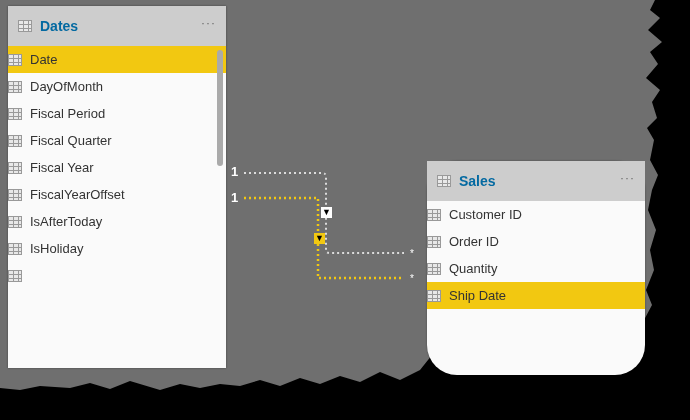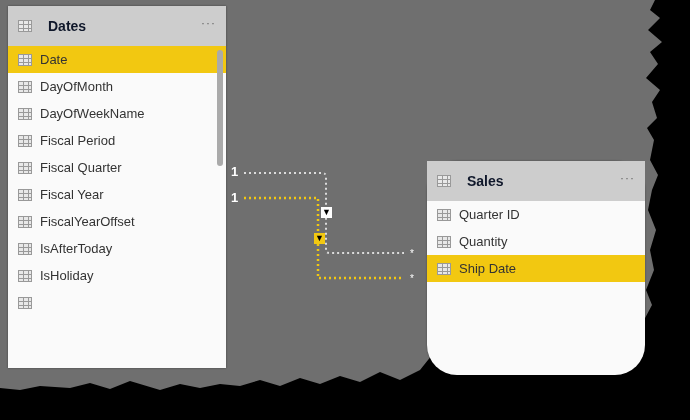--- a/index.html
+++ b/index.html
@@ -1,28 +1,28 @@
 <!DOCTYPE html>
 <html><head>
 <meta charset="utf-8">
 <style>
   html, body { margin:0; padding:0; }
   body { width:690px; height:420px; position:relative; overflow:hidden; background:#000; font-family:"Liberation Sans", sans-serif; }
   .canvas { position:absolute; left:0; top:0; width:690px; height:420px; background:#6f6f6f;
     clip-path: polygon(0 0, 655px 0, 650px 10px, 660px 18px, 648px 30px, 662px 42px, 650px 52px, 658px 64px, 646px 78px, 660px 90px, 652px 102px, 657px 118px, 647px 128px, 654px 140px, 650px 160px, 658px 175px, 652px 190px, 648px 210px, 656px 230px, 650px 250px, 654px 270px, 646px 290px, 652px 305px, 644px 320px, 640px 332px, 620px 335px, 600px 330px, 580px 340px, 560px 335px, 540px 342px, 520px 338px, 500px 345px, 480px 340px, 460px 350px, 440px 345px, 420px 370px, 400px 380px, 380px 372px, 360px 382px, 340px 376px, 320px 384px, 300px 378px, 280px 386px, 260px 380px, 240px 386px, 220px 384px, 200px 388px, 180px 384px, 160px 390px, 130px 381px, 110px 389px, 90px 383px, 70px 388px, 40px 386px, 20px 390px, 0 388px); }
   .table-card { position:absolute; background:#fafafa; box-shadow:0 0 2px rgba(0,0,0,0.4); }
   .card-header { height:40px; background:#cdcdcd; display:flex; align-items:center; padding-left:10px; position:relative; }
-  .card-title { font-weight:bold; font-size:14px; color:#0f172a; margin-left:16px; }
+  .card-title { font-weight:bold; font-size:14px; color:#0369a1; margin-left:8px; }
   .more { position:absolute; right:10px; top:10px; font-size:12px; color:#666; letter-spacing:1px; }
   .tbl-icon { width:14px; height:12px; border:1px solid #999; background:
       linear-gradient(#999,#999) 0 3px/100% 1px no-repeat,
       linear-gradient(#999,#999) 0 7px/100% 1px no-repeat,
       linear-gradient(#999,#999) 4px 0/1px 100% no-repeat,
       linear-gradient(#999,#999) 9px 0/1px 100% no-repeat, #e8e8e8; box-sizing:border-box; }
-  .row { height:27px; display:flex; align-items:center; padding-left:10px; font-size:13px; color:#333; }
+  .row { height:27px; display:flex; align-items:center; font-size:13px; color:#333; }
   .row.sel { background:#f2c811; }
   .row .label { margin-left:8px; }
   .scrollbar { position:absolute; right:3px; top:44px; width:6px; height:116px; background:#aaa; border-radius:3px; }
   .card-num { position:absolute; color:#fff; font-weight:bold; font-size:13px; }
   .star { position:absolute; color:#fff; font-size:10px; }
   .marker { position:absolute; width:11px; height:11px; font-size:9px; line-height:11px; text-align:center; color:#000; }
 </style>
 </head>
 <body>
 
@@ -50,24 +50,20 @@
       <div class="row sel">
         <div class="tbl-icon"></div>
         <span class="label">Date</span>
       </div>
       <div class="row">
         <div class="tbl-icon"></div>
         <span class="label">DayOfMonth</span>
       </div>
       <div class="row">
         <div class="tbl-icon"></div>
-        <span class="label">DayOfWeekName</span>
-      </div>
-      <div class="row">
-        <div class="tbl-icon"></div>
         <span class="label">Fiscal Period</span>
       </div>
       <div class="row">
         <div class="tbl-icon"></div>
         <span class="label">Fiscal Quarter</span>
       </div>
       <div class="row">
         <div class="tbl-icon"></div>
         <span class="label">Fiscal Year</span>
       </div>
@@ -92,21 +88,25 @@
 
 <div class="table-card" style="left:427px;top:161px;width:218px;height:214px;border-radius:30px;">
   <div class="card-header">
     <div class="tbl-icon"></div>
     <span class="card-title">Sales</span>
     <span class="more">···</span>
   </div>
   <div id="sales-rows">
       <div class="row">
         <div class="tbl-icon"></div>
-        <span class="label">Quarter ID</span>
+        <span class="label">Customer ID</span>
+      </div>
+      <div class="row">
+        <div class="tbl-icon"></div>
+        <span class="label">Order ID</span>
       </div>
       <div class="row">
         <div class="tbl-icon"></div>
         <span class="label">Quantity</span>
       </div>
       <div class="row sel">
         <div class="tbl-icon"></div>
         <span class="label">Ship Date</span>
       </div>
     </div>

